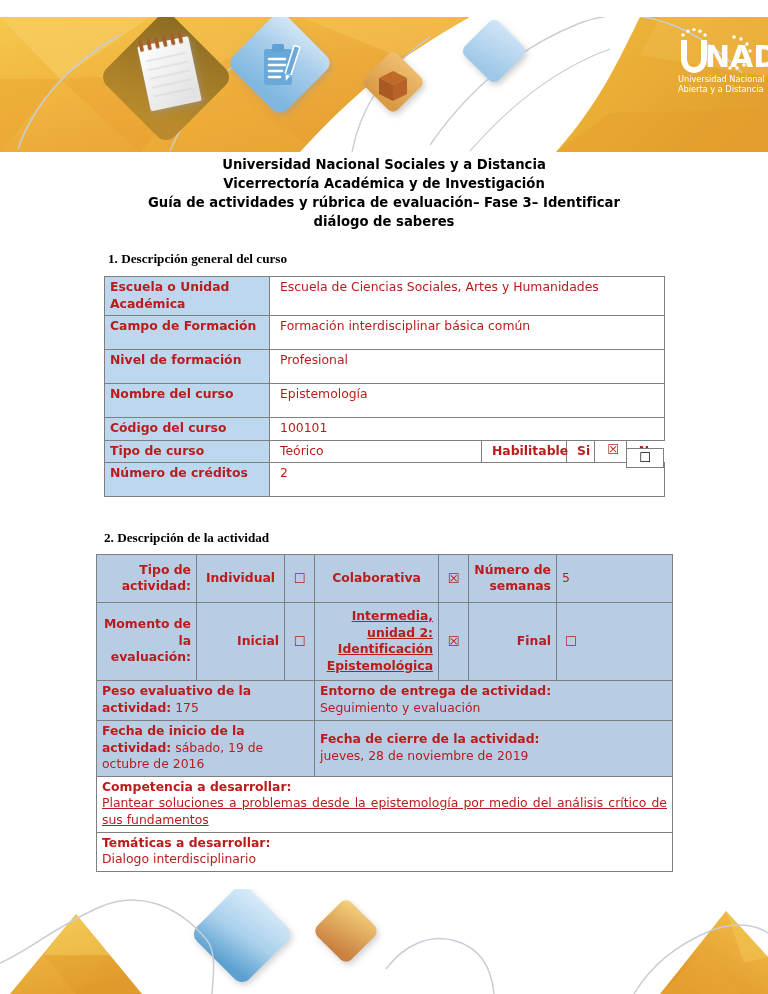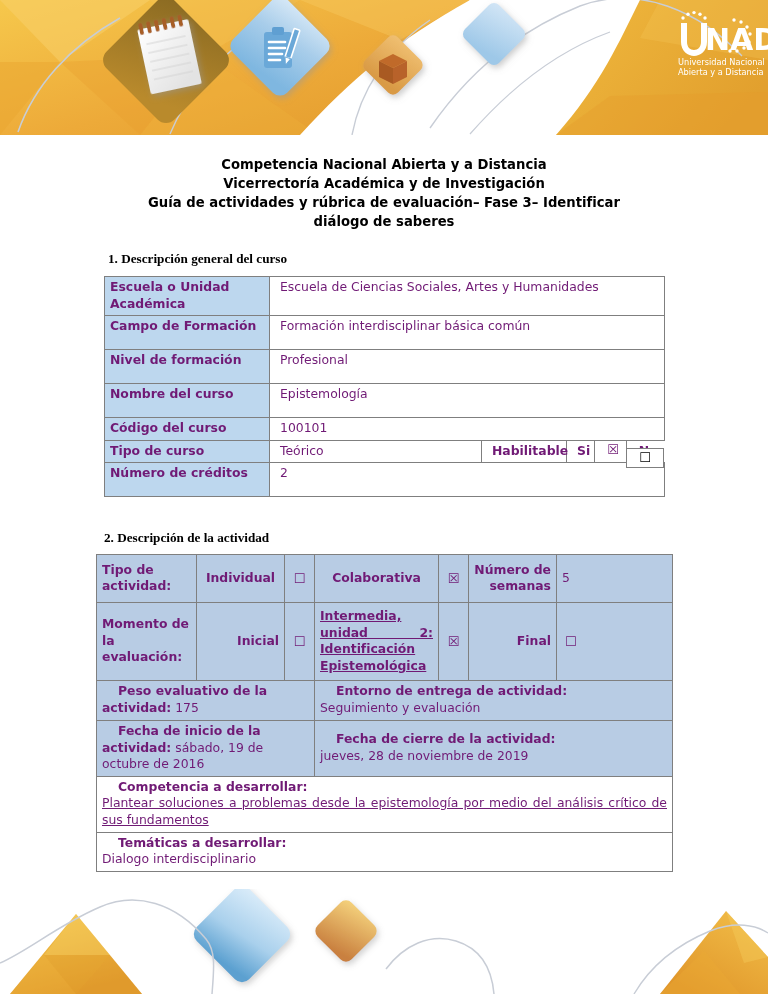--- a/index.html
+++ b/index.html
@@ -15,21 +15,21 @@
     position: relative;
     width: 768px;
     height: 994px;
     background: #ffffff;
     overflow: hidden;
   }
 
   
   .banner {
     position: absolute;
-    top: 0; left: 0;
+    top: 17px; left: 0;
     width: 768px; height: 135px;
     overflow: hidden;
     background: #ffffff;
   }
   .banner svg { display: block; }
 
   
   .footer {
     position: absolute;
     bottom: 0; left: 0;
@@ -65,21 +65,21 @@
   .section-heading.second {
     margin-left: 104px;
     margin-top: 22px;
     margin-bottom: 8px;
   }
 
   
   table {
     border-collapse: collapse;
     font-size: 12.4px;
-    color: #701a75;
+    color: #b91c1c;
     table-layout: fixed;
   }
   table td {
     border: 1px solid #7f7f7f;
     padding: 2px 5px 3px 5px;
     vertical-align: top;
     line-height: 16.5px;
   }
 
   
@@ -98,32 +98,32 @@
 
   
   #table-activity {
     position: absolute;
     left: 96px;
     top: 0;
     width: 576px;
   }
   #table-activity td { background: #b8cce4; }
   #table-activity td.white { background: #ffffff; }
-  #table-activity .b { font-weight: bold; }
+  #table-activity .b { font-weight: bold; text-align: right; }
   #table-activity .ctr { text-align: center; vertical-align: middle; }
   #table-activity .rt  { text-align: right; vertical-align: middle; }
   #table-activity .mid { vertical-align: middle; }
 
   .cbx {
     font-family: "DejaVu Sans", sans-serif;
     font-size: 13px;
     line-height: 1;
   }
   .just { text-align: justify; text-decoration: underline; }
-  .lbl-bold { font-weight: bold; margin-left: 16px; }
+  .lbl-bold { font-weight: bold; }
 </style>
 </head>
 <body>
 
 <div class="page">
 
   <div class="banner">
     <svg width="768" height="135" viewBox="0 0 768 135" xmlns="http://www.w3.org/2000/svg">
       <defs>
         <linearGradient id="gOrange" x1="0" y1="0" x2="1" y2="1">
@@ -266,21 +266,21 @@
         </g>
         <text x="0" y="57" font-family="DejaVu Sans, sans-serif" font-size="8.2" fill="#ffffff">Universidad Nacional</text>
         <text x="0" y="67" font-family="DejaVu Sans, sans-serif" font-size="8.2" fill="#ffffff">Abierta y a Distancia</text>
       </g>
     </svg>
   </div>
 
   <div class="content">
 
     <div>
-      <div class="doc-title">Competencia Nacional Abierta y a Distancia</div>
+      <div class="doc-title">Universidad Nacional Sociales y a Distancia</div>
       <div class="doc-title">Vicerrectoría Académica y de Investigación</div>
       <div class="doc-title">Guía de actividades y rúbrica de evaluación– Fase 3– Identificar</div>
       <div class="doc-title">diálogo de saberes</div>
     </div>
 
     <div class="section-heading">1. Descripción general del curso</div>
 
     <div style="position:relative;height:232px;">
       <table id="table-course">
         <colgroup>

